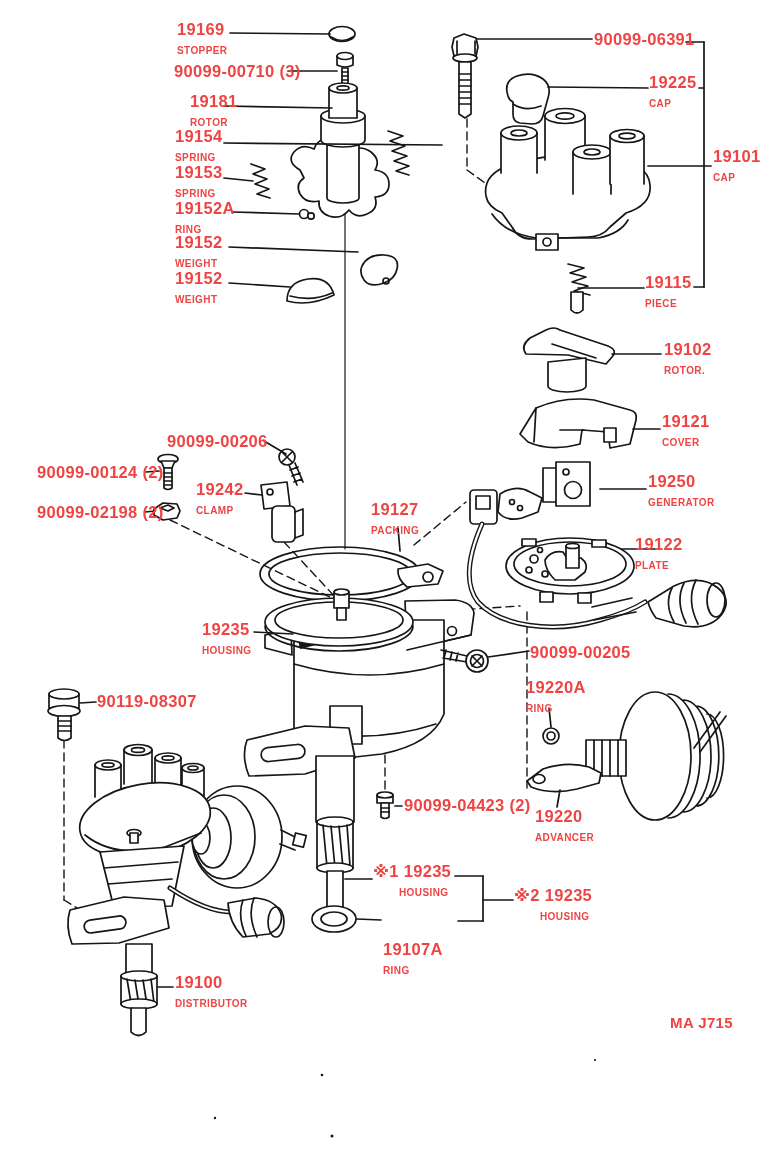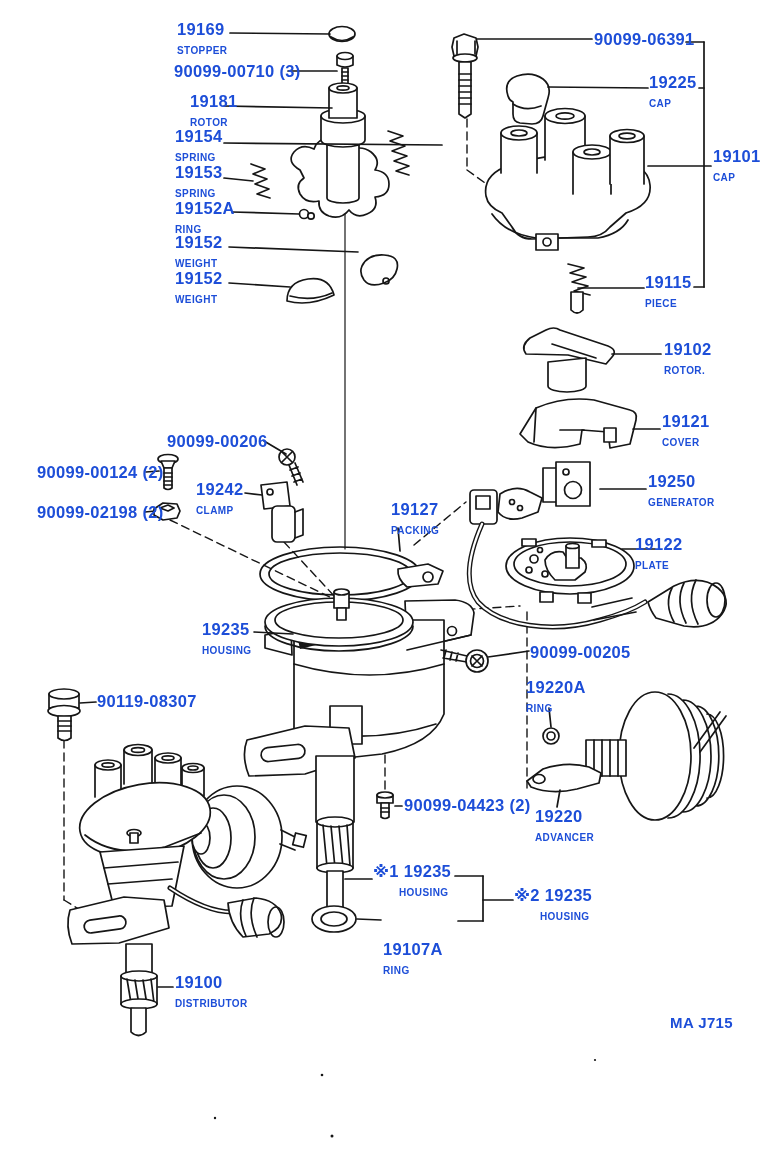--- a/index.html
+++ b/index.html
@@ -1,17 +1,17 @@
 <!DOCTYPE html>
 <html><head>
 <meta charset="utf-8">
 <style>
   html,body{margin:0;padding:0;background:#fff;}
   .stage{position:relative;width:776px;height:1150px;background:#ffffff;overflow:hidden;
-         font-family:"Liberation Sans","DejaVu Sans",sans-serif;color:#1d4ed8;}
+         font-family:"Liberation Sans","DejaVu Sans",sans-serif;color:#ef4444;}
   .art{position:absolute;left:0;top:0;}
   .lbl{position:absolute;font-weight:700;line-height:1.02;white-space:nowrap;}
   .lbl .code{display:block;font-size:16.5px;letter-spacing:.3px;}
   .lbl .sub{display:block;font-size:10px;letter-spacing:.4px;margin-top:8px;}
   .lbl .sub.ind{margin-left:26px;}
   .notes{position:absolute;font-weight:700;font-size:16.5px;line-height:19px;white-space:pre;
          border-bottom:2.5px solid #121212;padding:0 6px 3px 2px;}
   .footer-code{position:absolute;font-weight:700;font-size:15px;letter-spacing:.4px;}
 </style>
 </head>
@@ -421,21 +421,21 @@
   <div class="lbl" style="left:37px;top:464px">
       <span class="code">90099-00124 (2)</span>
     </div>
   <div class="lbl" style="left:196px;top:481px">
       <span class="code">19242</span>
       <span class="sub">CLAMP</span>
     </div>
   <div class="lbl" style="left:37px;top:504px">
       <span class="code">90099-02198 (2)</span>
     </div>
-  <div class="lbl" style="left:391px;top:501px">
+  <div class="lbl" style="left:371px;top:501px">
       <span class="code">19127</span>
       <span class="sub">PACKING</span>
     </div>
   <div class="lbl" style="left:202px;top:621px">
       <span class="code">19235</span>
       <span class="sub">HOUSING</span>
     </div>
   <div class="lbl" style="left:530px;top:644px">
       <span class="code">90099-00205</span>
     </div>

